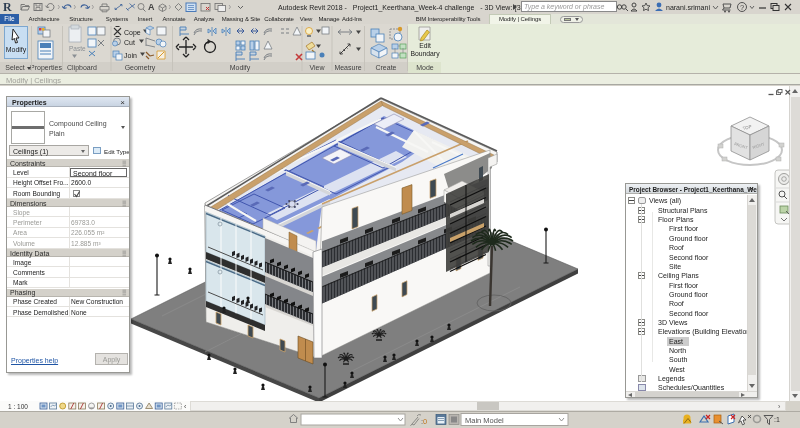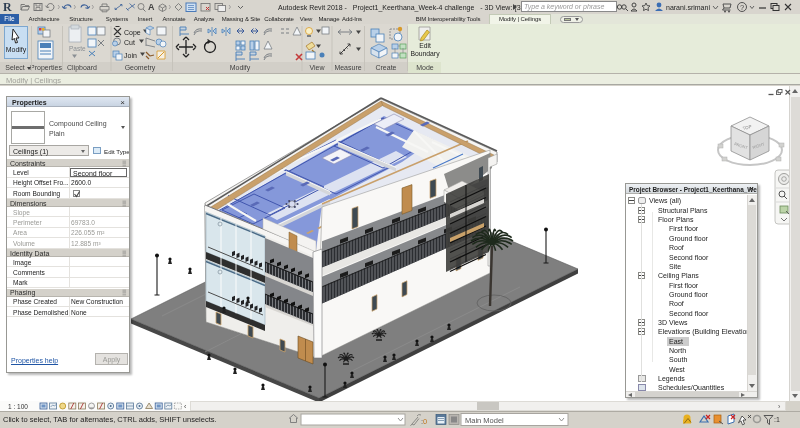--- a/index.html
+++ b/index.html
@@ -803,21 +803,20 @@
       <rect x="126.8" y="2" width="7" height="6" fill="#eef2f6" stroke="#5a7a9a" stroke-width="0.8"></rect>
       <path d="M127.8 126.8 " fill="none"></path>
       <path d="M127.8 6 l2 -2 2 1 2 -2" stroke="#5a7a9a" stroke-width="0.7" fill="none"></path>
       <rect x="136.4" y="2" width="7" height="6" fill="#f8f8f6" stroke="#999" stroke-width="0.8" stroke-dasharray="1.5 1"></rect>
       <text x="146" y="8" font-size="7" fill="#444">‹</text>
     </svg>
 <div class="abs" style="left:190px;top:401px;width:596px;height:10px;background:#f1f0ee;border:1px solid #dddbd6;"></div>
 <div class="abs" style="left:477px;top:402px;width:22px;height:8px;background:#c9c7c2;"></div>
 <div class="abs" style="left:778px;top:401.5px;width:8px;height:9px;font-size:7px;color:#555;line-height:9px;">›</div>
 <div class="abs" style="left:0;top:411px;width:800px;height:17px;background:#d5d2ca;border-top:1px solid #aeaba3;"></div>
-<div class="abs" style="left:3px;top:414.5px;font-size:7.5px;color:#222;">Click to select, TAB for alternates, CTRL adds, SHIFT unselects.</div>
 <svg class="abs" style="left:0;top:411px" width="800" height="17" viewBox="0 0 800 17">
       <path d="M289 7.5 l4.5 -4 4.5 4 M290.5 7 v4.5 h6 v-4.5" fill="none" stroke="#777" stroke-width="0.9"></path>
       <rect x="301" y="3" width="104" height="11" fill="#fff" stroke="#a8a5a0" stroke-width="1"></rect>
       <path d="M398 7 l2.5 3 l2.5 -3" fill="none" stroke="#888" stroke-width="0.9"></path>
       <path d="M412 13 l6 -7 m-6 7 l-1.5 1.8 m1.5 -1.8 l2 1 l5 -6.5" fill="none" stroke="#8a8a86" stroke-width="1"></path>
       <path d="M417 5 a3 3 0 0 1 4 -1" fill="none" stroke="#8a8a86" stroke-width="1"></path>
       <text x="421" y="13" font-size="7.5" fill="#555">:<tspan fill="#c07820">0</tspan></text>
       <rect x="436" y="3.5" width="10" height="10" fill="#5a7a9a" stroke="#3a5a7a" stroke-width="0.7"></rect>
       <rect x="437.5" y="6" width="7" height="6.5" fill="#e8f0f6"></rect>
       <path d="M438 7.5 h6 M438 9.5 h6" stroke="#5a7a9a" stroke-width="0.7"></path>

